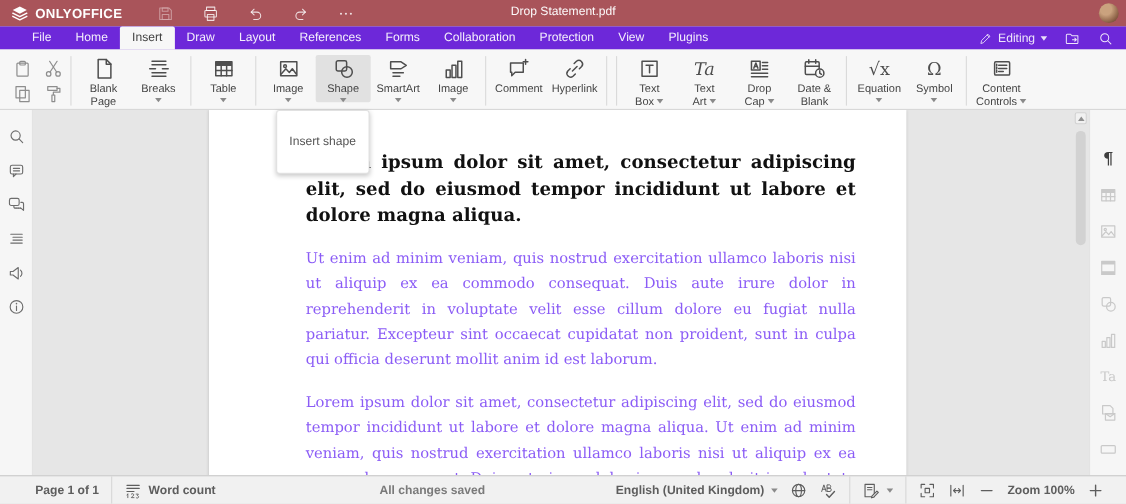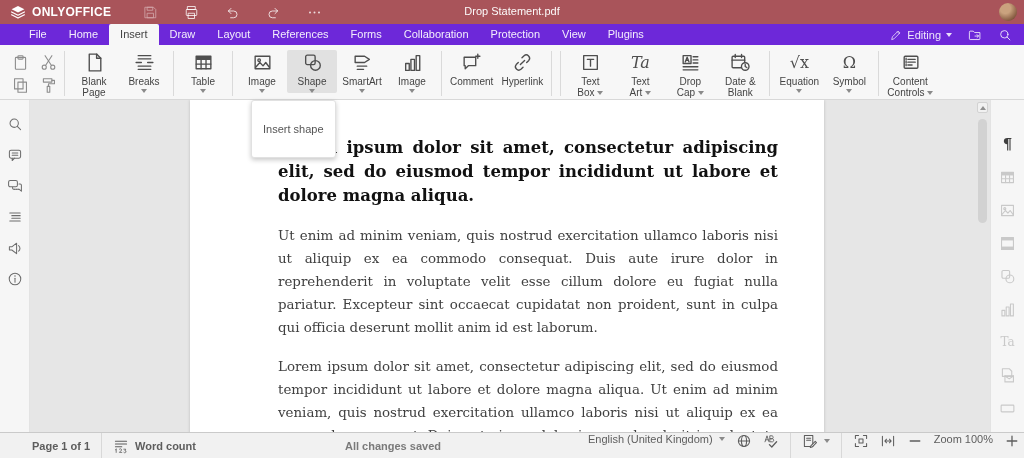--- a/index.html
+++ b/index.html
@@ -68,37 +68,37 @@
   .right-rail .ic{width:17px;height:17px}
   .right-rail .on{color:#3f3f3f}
   .pmark{font-size:15px;line-height:17px;font-weight:700;font-family:"DejaVu Serif",serif}
   .ta-glyph{font-size:12px;line-height:17px;font-family:"DejaVu Serif",serif}
 
   .doc-area{position:absolute;left:30px;right:34px;top:100px;bottom:26px;background:#e6e6e6;overflow:hidden}
   .page{position:absolute;left:160px;top:0;bottom:-6px;width:634px;background:#fff;
         box-shadow:0 0 3px rgba(0,0,0,.18);box-sizing:border-box;padding:36px 46px 0 88px}
   .page h1{font-family:"DejaVu Serif",serif;font-size:16.5px;line-height:24px;font-weight:700;
            color:#111;text-align:justify;margin:0 0 15px}
-  .page p{font-family:"DejaVu Serif",serif;font-size:13.4px;line-height:23px;color:#404040;
+  .page p{font-family:"DejaVu Serif",serif;font-size:13.4px;line-height:23px;color:#8b5cf6;
           text-align:justify;margin:16px 0 13px}
 
   .scrollbar{position:absolute;right:2px;top:2px;bottom:0;width:11px}
   .sb-btn{width:11px;height:11px;background:#f1f1f1;border:1px solid #d2d2d2;box-sizing:border-box;
           display:flex;align-items:center;justify-content:center;border-radius:2px}
   .sb-thumb{position:absolute;left:1px;top:17px;width:9px;height:104px;background:#d2d2d2;border-radius:5px}
 
   
   .statusbar{position:absolute;left:0;right:0;bottom:0;height:26px;background:#f1f1f1;
              border-top:1px solid #cacaca;box-sizing:border-box;display:flex;align-items:center;
              font-size:11px;color:#5d5d5d}
   .sb-left{display:flex;align-items:center;gap:11px;margin-left:32px;font-weight:700}
   .sb-divider{width:1px;height:25px;background:#d8d8d8}
   .sb-item{display:flex;align-items:center;gap:6px}
   .sb-center{position:absolute;left:345px;font-weight:700;color:#7a7a7a}
-  .sb-right{margin-left:auto;display:flex;align-items:flex-start;gap:11px;padding-right:4px;font-weight:400}
+  .sb-right{margin-left:auto;display:flex;align-items:center;gap:11px;padding-right:20px;font-weight:700}
   .statusbar .ic{width:16px;height:16px;color:#5d5d5d}
 </style>
 </head>
 <body>
 
 <svg width="0" height="0" style="position:absolute">
   <defs>
     <symbol id="i-logo" viewBox="0 0 20 20">
         <path d="M2 6.5 L10 2.5 L18 6.5 L10 10.5 Z" fill="currentColor" stroke="none"></path>
         <path d="M2 10 L10 14 L18 10" fill="none" stroke="currentColor" stroke-width="1.6"></path>

